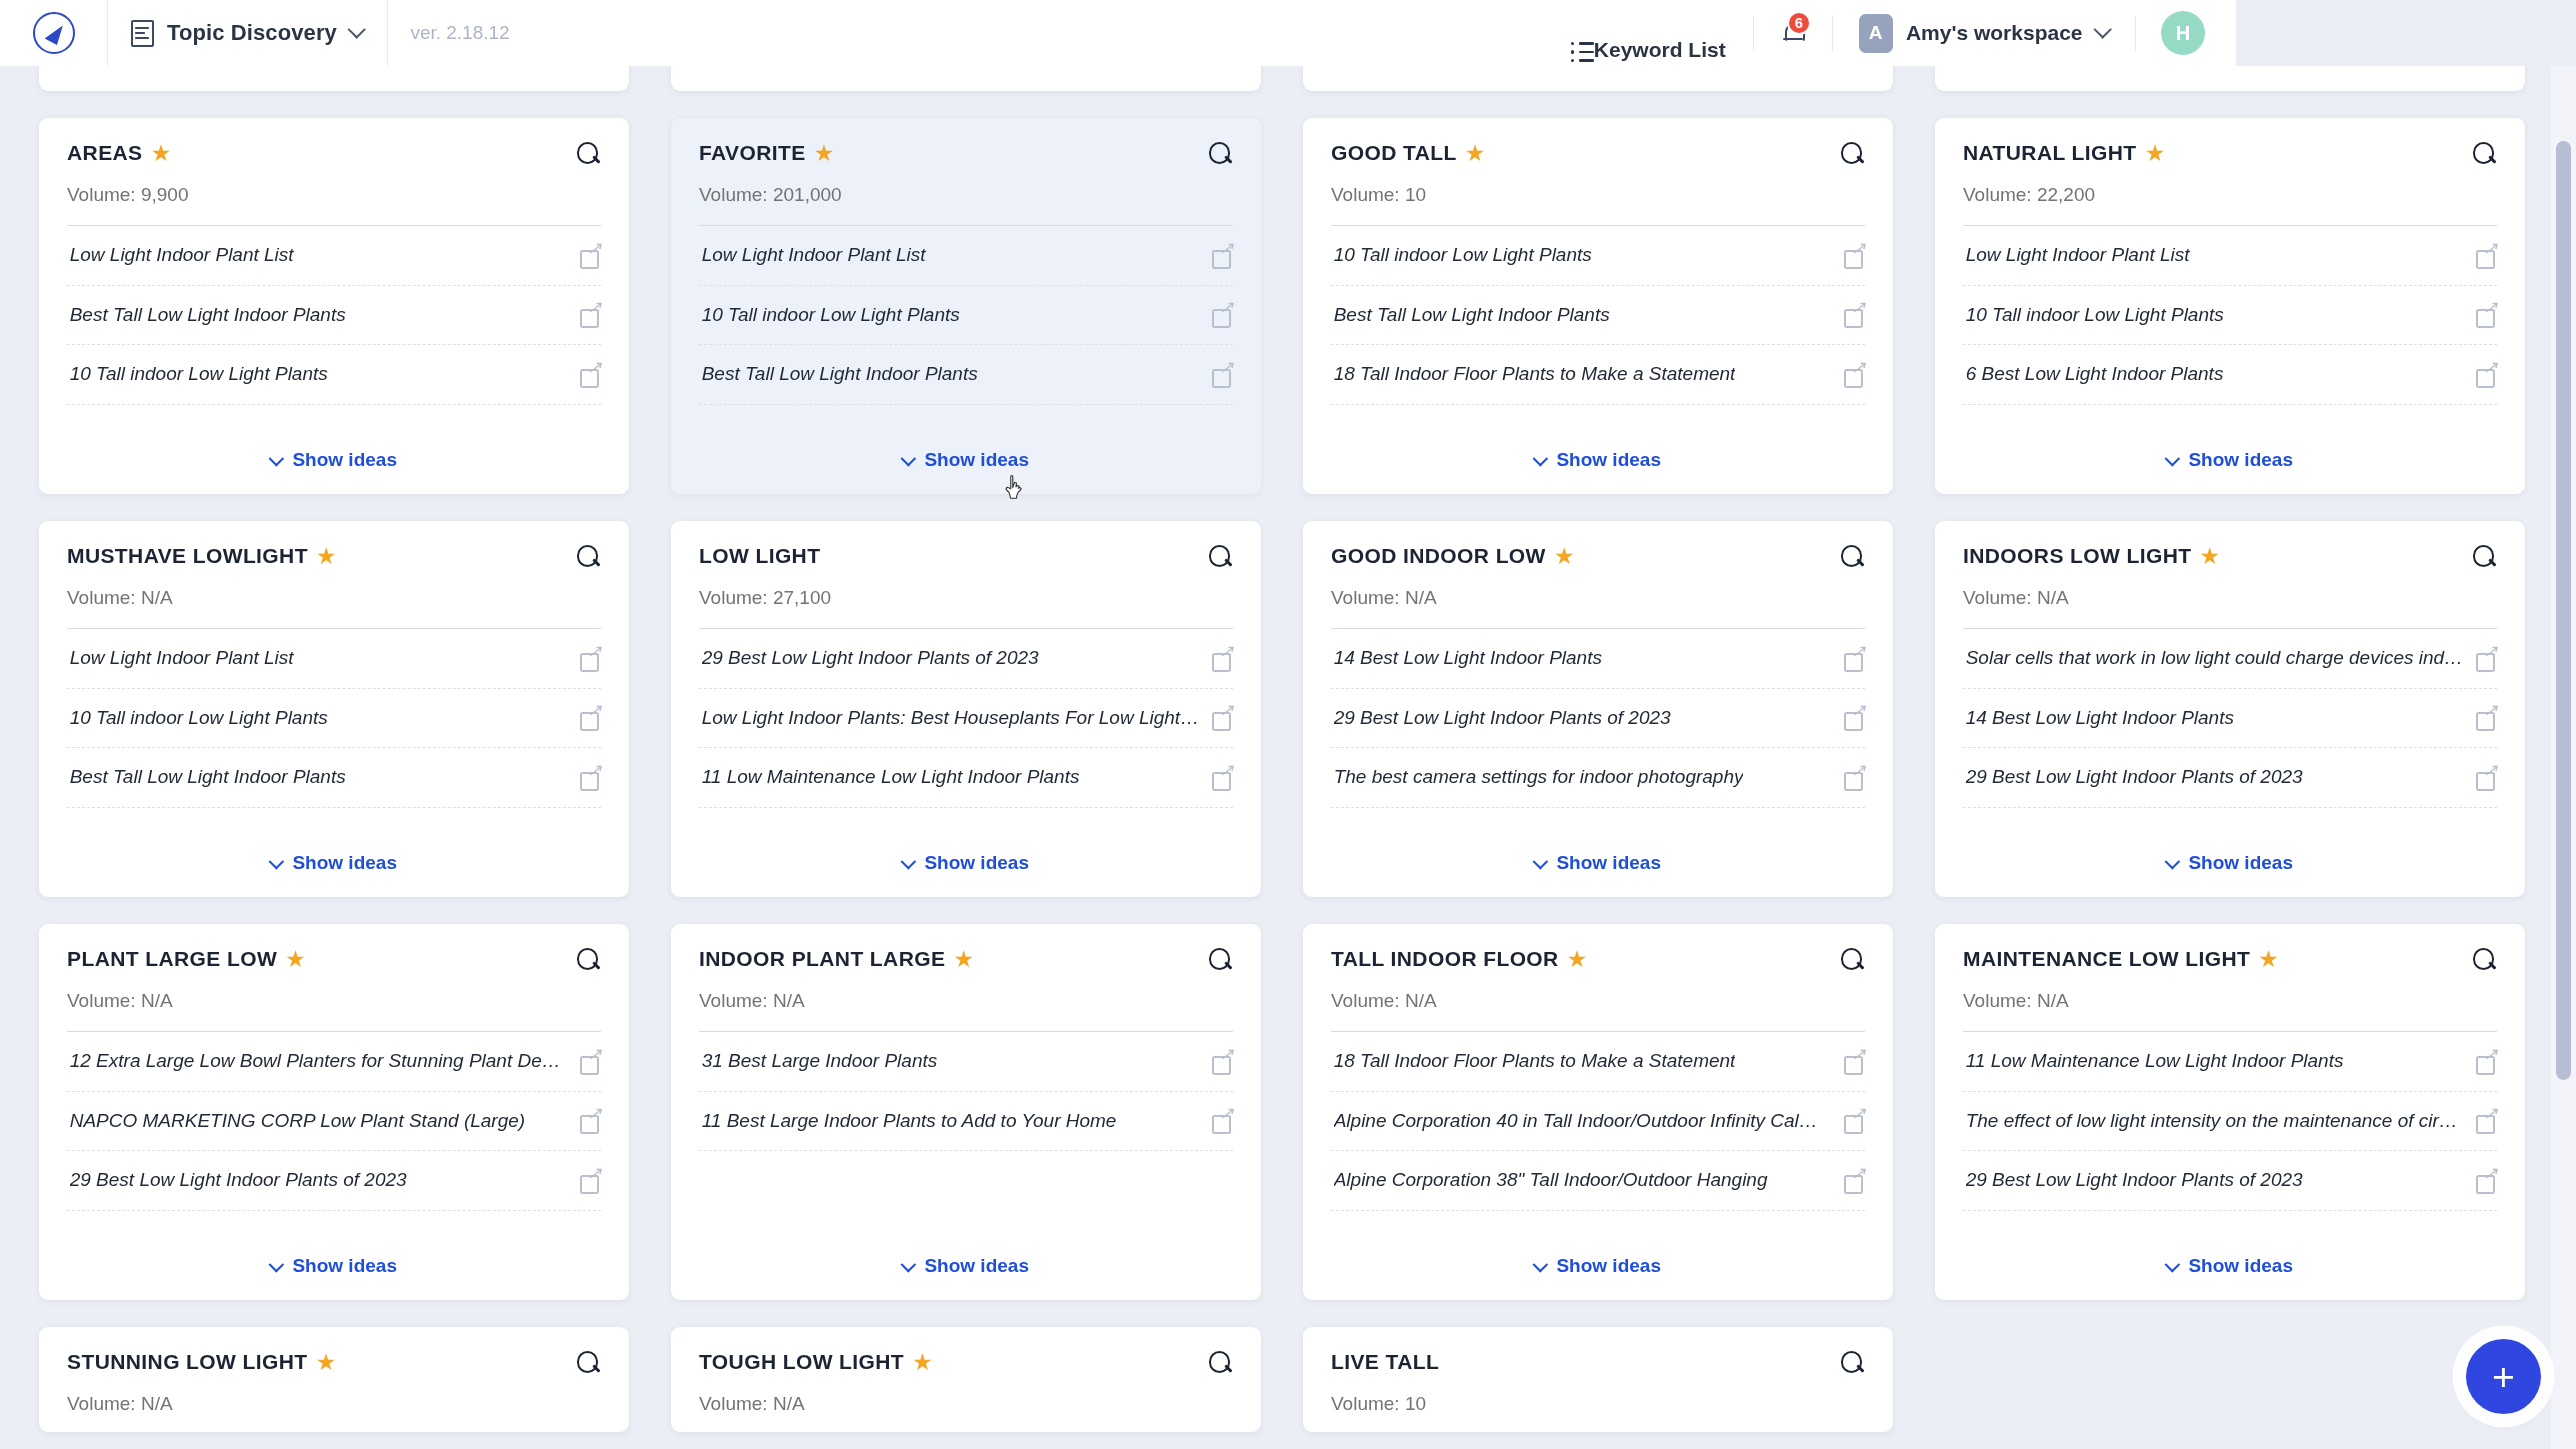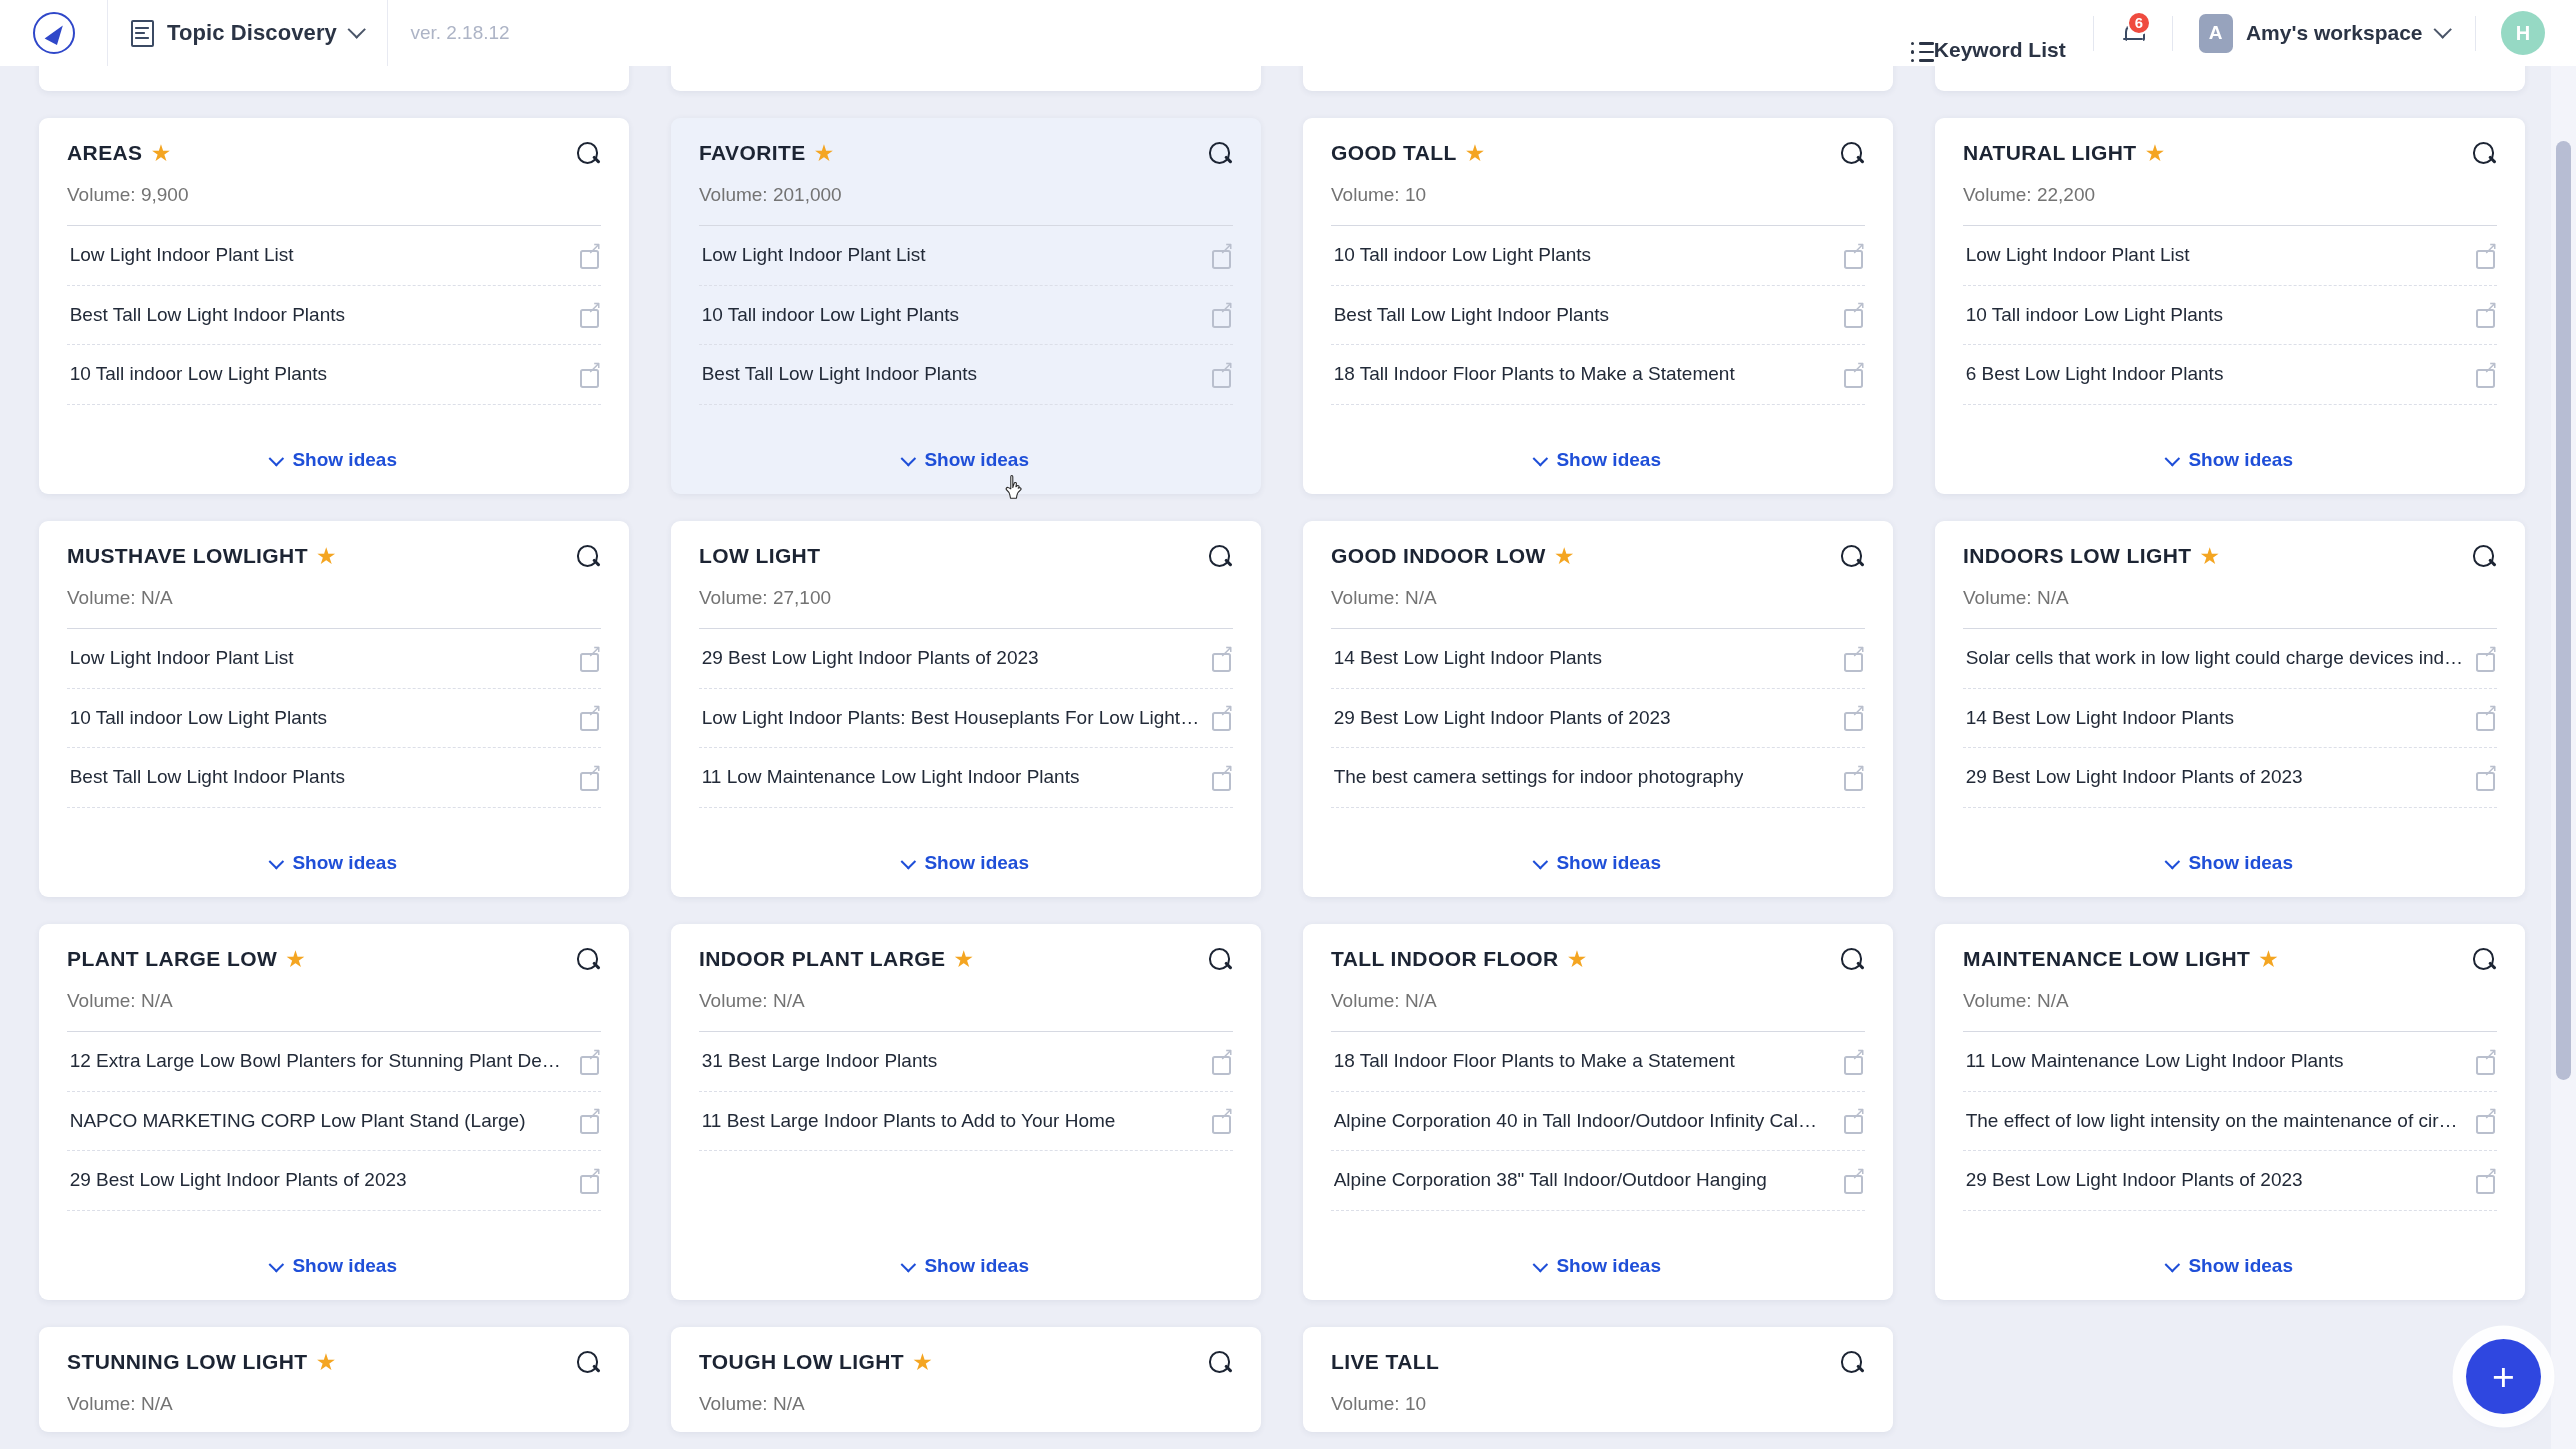--- a/index.html
+++ b/index.html
@@ -6,21 +6,21 @@
   html, body {
     width: 2576px; height: 1449px;
     overflow: hidden;
     font-family: "Liberation Sans", sans-serif;
     background: #eceef6;
   }
 
   
   .header {
     position: absolute; top: 0; left: 0;
-    width: 2576px; height: 66px;
+    width: 2236px; height: 66px;
     background: #ffffff;
     display: flex; align-items: center;
     z-index: 40;
   }
   .logo-wrap {
     width: 107px; height: 66px;
     display: flex; align-items: center; justify-content: center;
   }
   .logo-circle {
     width: 42px; height: 42px; border-radius: 50%;
@@ -180,20 +180,21 @@
   .divider {
     height: 1.3px; background:#d6d9e2; margin: 19px 0 0 0;
   }
   .ideas { display:flex; flex-direction:column; }
   .idea {
     display:flex; align-items:center; justify-content:space-between;
     gap: 12px;
     padding: 17.4px 1.3px 17.4px 2.7px;
     border-bottom: 1.3px dashed #dcdfe8;
     cursor: pointer;
+    font-style: italic;
   }
   .idea-text {
     font-size: 19px; color:#222a38; line-height:1.25;
     white-space:nowrap; overflow:hidden; text-overflow:ellipsis;
   }
   .ext {
     width: 20px; height: 20px; flex:none; position:relative; cursor:pointer;
   }
   .ext::before {
     content:""; position:absolute; left:0; top:4.7px;

